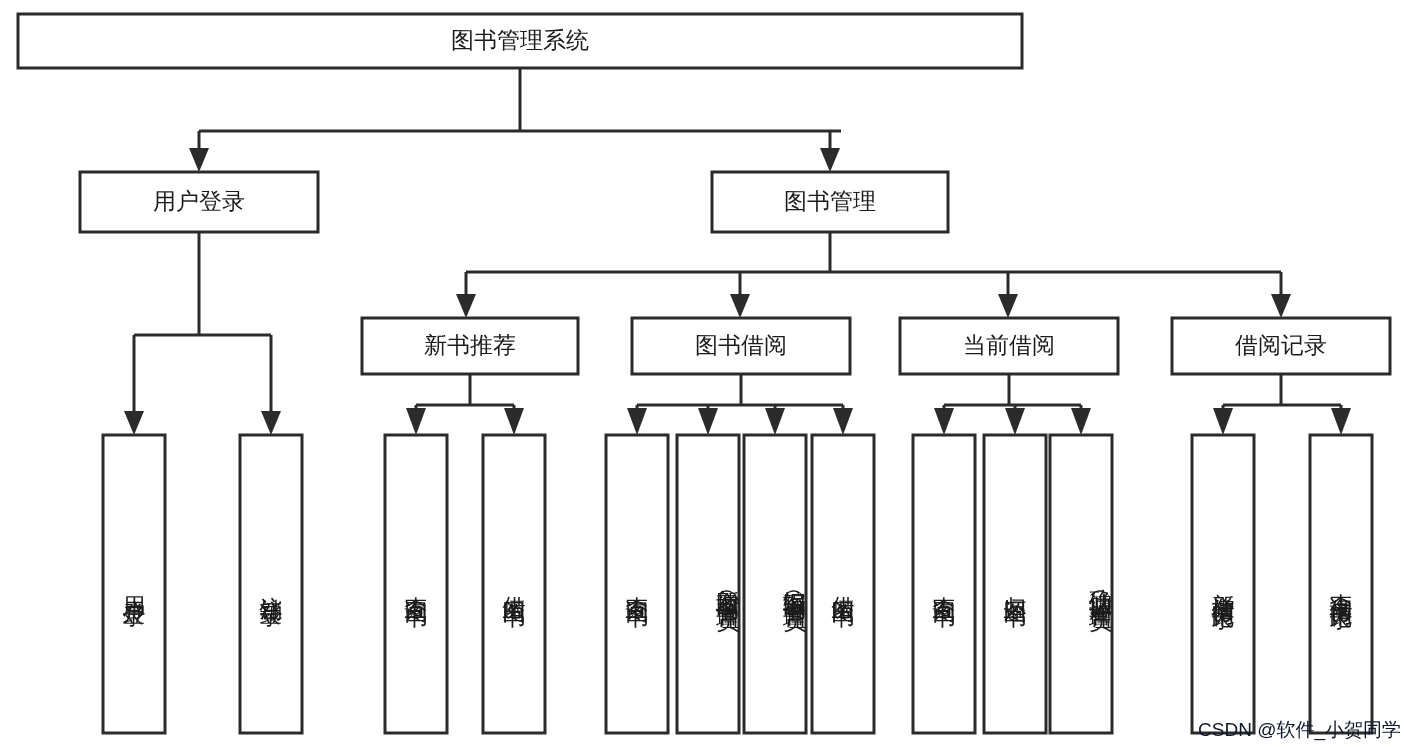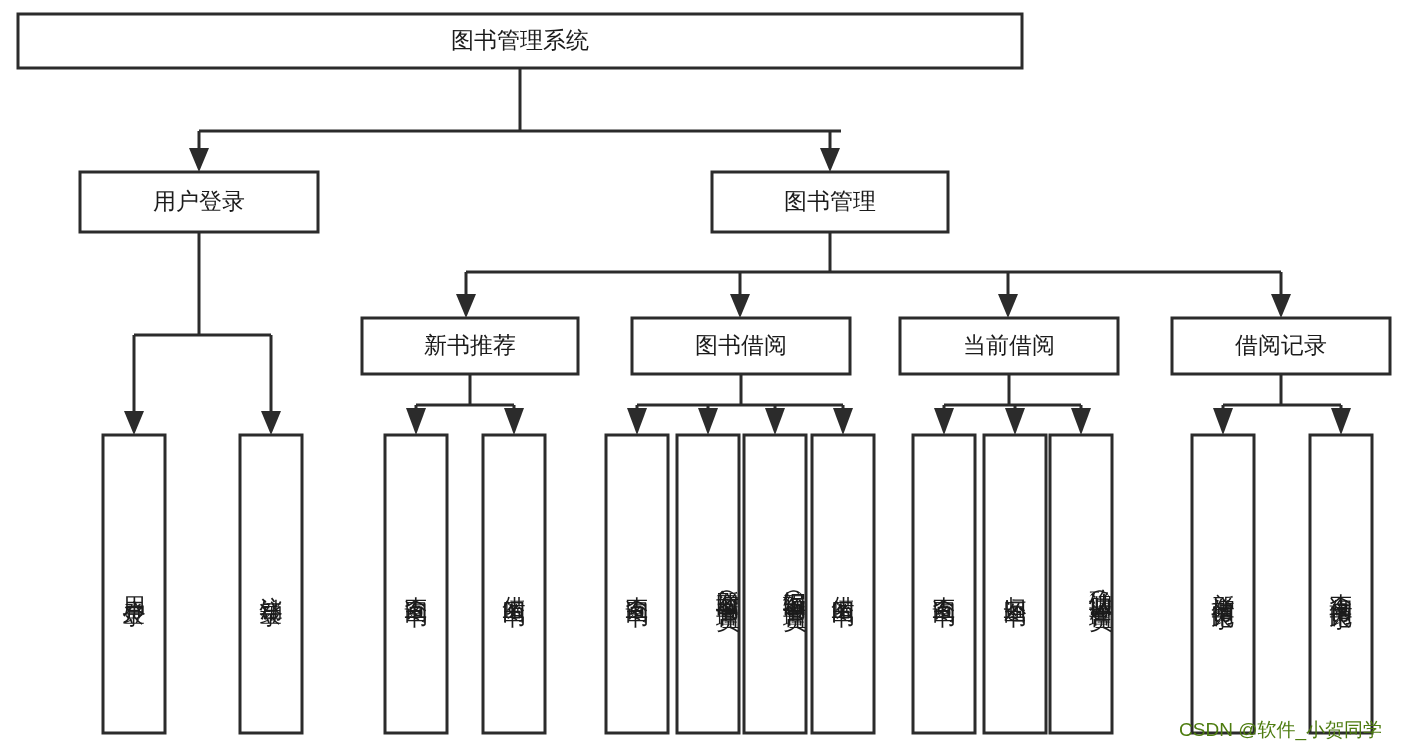--- a/index.html
+++ b/index.html
@@ -59,25 +59,25 @@
     letter-spacing: 3px;
     display: flex;
     align-items: center;
     justify-content: center;
     white-space: nowrap;
     pointer-events: none;
     user-select: none;
   }
   .watermark {
     position: absolute;
-    right: 23px;
+    right: 4px;
     bottom: 4px;
     font-family: "Liberation Sans", "DejaVu Sans", sans-serif;
     font-size: 19px;
-    color: #4d7c0f;
+    color: #0f172a;
     white-space: nowrap;
     user-select: none;
   }
 </style>
 </head>
 <body>
 
 <div id="diagram-root">
 
   <svg class="diagram-canvas" viewBox="0 0 1405 747">

